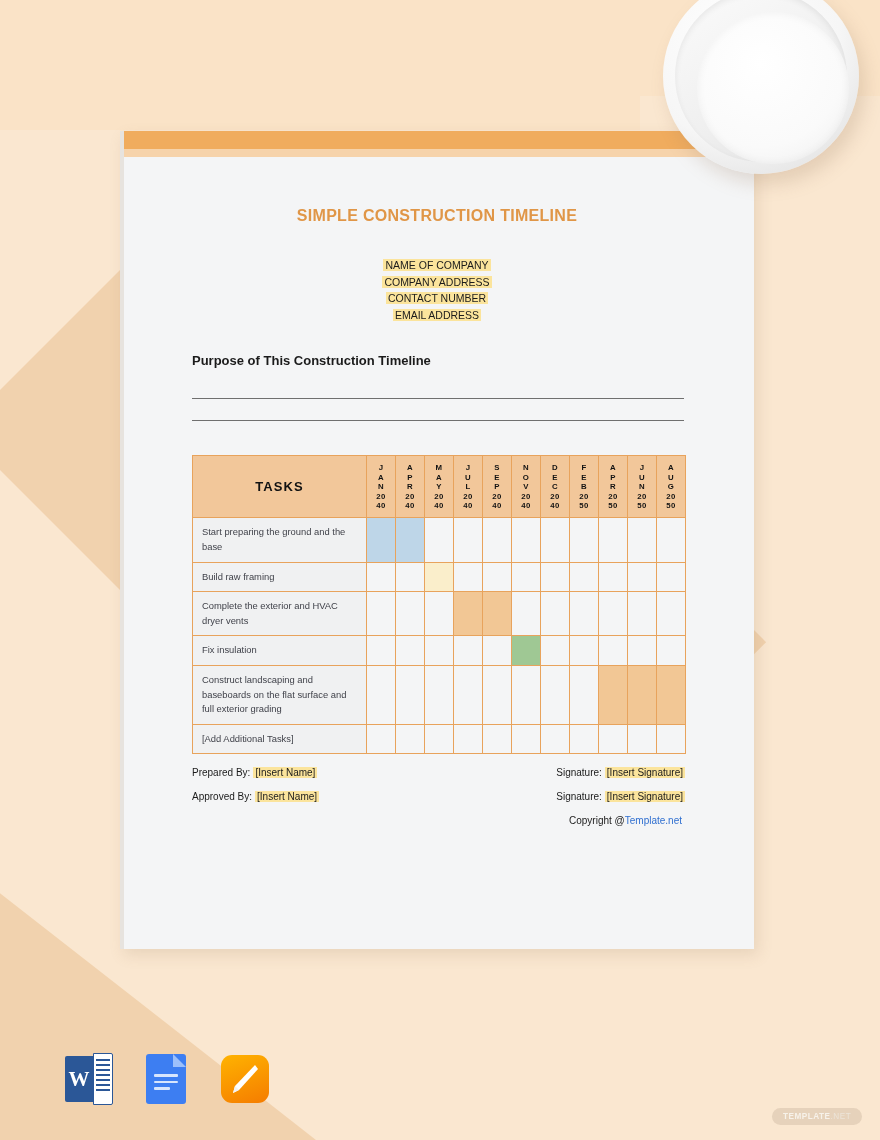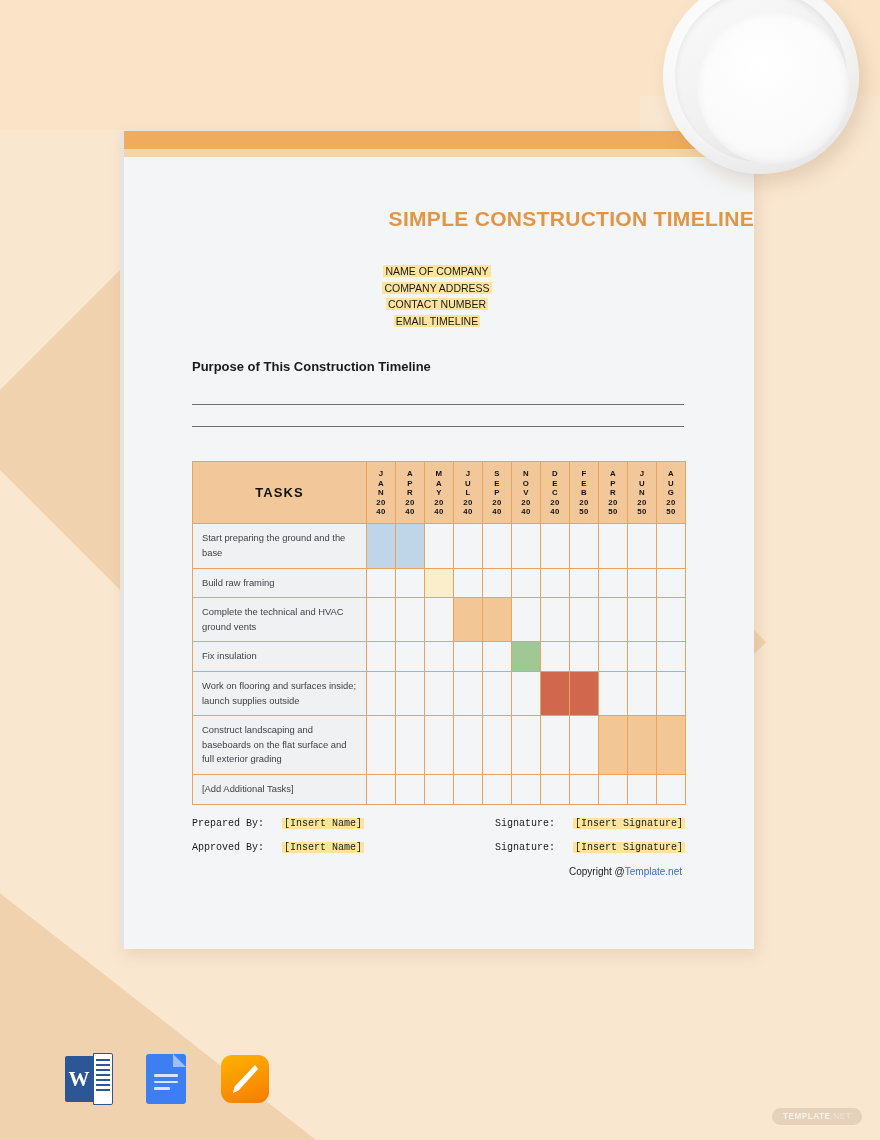--- a/index.html
+++ b/index.html
@@ -109,23 +109,23 @@
   }
   .page-edge-left {
     position: absolute; left: 0; top: 0;
     width: 4px; height: 100%;
     background: #e7e3de;
   }
 
   .doc-body { position: absolute; left: 0; top: 26px; width: 100%; }
 
   .doc-title {
-    text-align: right;
+    text-align: center;
     color: #e09647;
-    font-size: 21px;
+    font-size: 16px;
     font-weight: bold;
     letter-spacing: 0.3px;
     margin-top: 50px;
   }
 
   .company-block {
     margin-top: 32px;
     text-align: center;
     font-size: 10.5px;
     color: #1b1b1b;
@@ -198,21 +198,21 @@
     margin: 13px 0 0 72px;
     width: 493px;
     font-size: 10px;
     color: #1b1b1b;
   }
   .sig-row {
     display: flex;
     justify-content: space-between;
     margin-bottom: 13px;
   }
-  .sig-left, .sig-right { display: flex; align-items: baseline; gap: 18px; font-family: Liberation Mono, monospace; }
+  .sig-left, .sig-right { display: flex; align-items: baseline; gap: 3px; }
   .hl {
     background: #fbe49c;
     padding: 0 2px;
   }
   .copyright {
     margin: 9px 72px 0 0;
     text-align: right;
     font-size: 10px;
     color: #1b1b1b;
   }
@@ -319,21 +319,21 @@
   <div class="page-edge-left"></div>
 
   <div class="doc-body">
 
     <div class="doc-title">SIMPLE CONSTRUCTION TIMELINE</div>
 
     <div class="company-block">
       <div><span>NAME OF COMPANY</span></div>
       <div><span>COMPANY ADDRESS</span></div>
       <div><span>CONTACT NUMBER</span></div>
-      <div><span>EMAIL TIMELINE</span></div>
+      <div><span>EMAIL ADDRESS</span></div>
     </div>
 
     <div class="purpose-label">Purpose of This Construction Timeline</div>
     <div class="purpose-rule first"></div>
     <div class="purpose-rule second"></div>
 
     <table class="gantt">
       <colgroup>
         <col class="col-task">
         <col class="col-m">
@@ -453,21 +453,21 @@
             <td class="slot"></td>
             <td class="slot"></td>
             <td class="slot"></td>
             <td class="slot"></td>
             <td class="slot"></td>
             <td class="slot"></td>
             <td class="slot"></td>
             <td class="slot"></td>
           </tr>
           <tr>
-            <td class="task-cell">Complete the technical and HVAC ground vents</td>
+            <td class="task-cell">Complete the exterior and HVAC dryer vents</td>
             <td class="slot"></td>
             <td class="slot"></td>
             <td class="slot"></td>
             <td class="slot" style="background: rgb(242, 199, 149);"></td>
             <td class="slot" style="background: rgb(242, 199, 149);"></td>
             <td class="slot"></td>
             <td class="slot"></td>
             <td class="slot"></td>
             <td class="slot"></td>
             <td class="slot"></td>
@@ -476,34 +476,20 @@
           <tr>
             <td class="task-cell">Fix insulation</td>
             <td class="slot"></td>
             <td class="slot"></td>
             <td class="slot"></td>
             <td class="slot"></td>
             <td class="slot"></td>
             <td class="slot" style="background: rgb(159, 200, 148);"></td>
             <td class="slot"></td>
             <td class="slot"></td>
-            <td class="slot"></td>
-            <td class="slot"></td>
-            <td class="slot"></td>
-          </tr>
-          <tr>
-            <td class="task-cell">Work on flooring and surfaces inside; launch supplies outside</td>
-            <td class="slot"></td>
-            <td class="slot"></td>
-            <td class="slot"></td>
-            <td class="slot"></td>
-            <td class="slot"></td>
-            <td class="slot"></td>
-            <td class="slot" style="background: rgb(209, 103, 76);"></td>
-            <td class="slot" style="background: rgb(209, 103, 76);"></td>
             <td class="slot"></td>
             <td class="slot"></td>
             <td class="slot"></td>
           </tr>
           <tr>
             <td class="task-cell">Construct landscaping and baseboards on the flat surface and full exterior grading</td>
             <td class="slot"></td>
             <td class="slot"></td>
             <td class="slot"></td>
             <td class="slot"></td>

